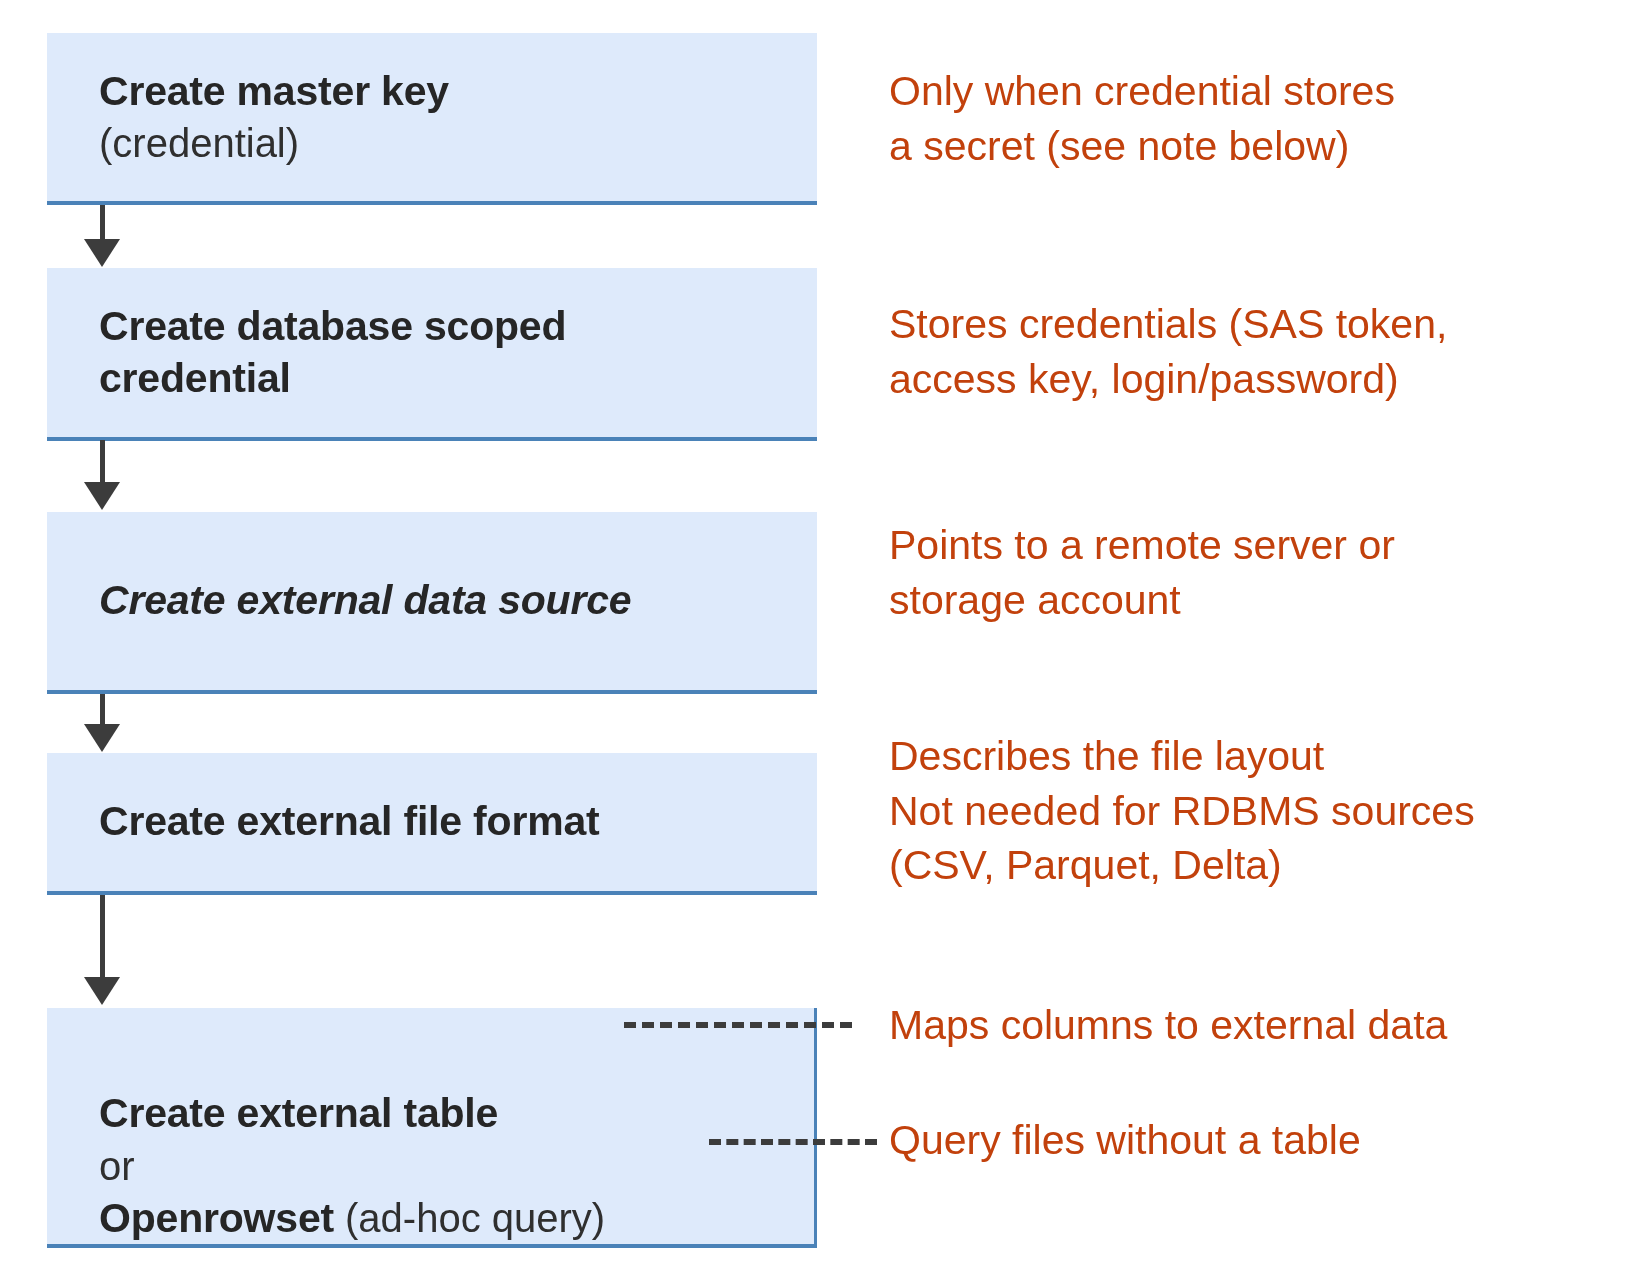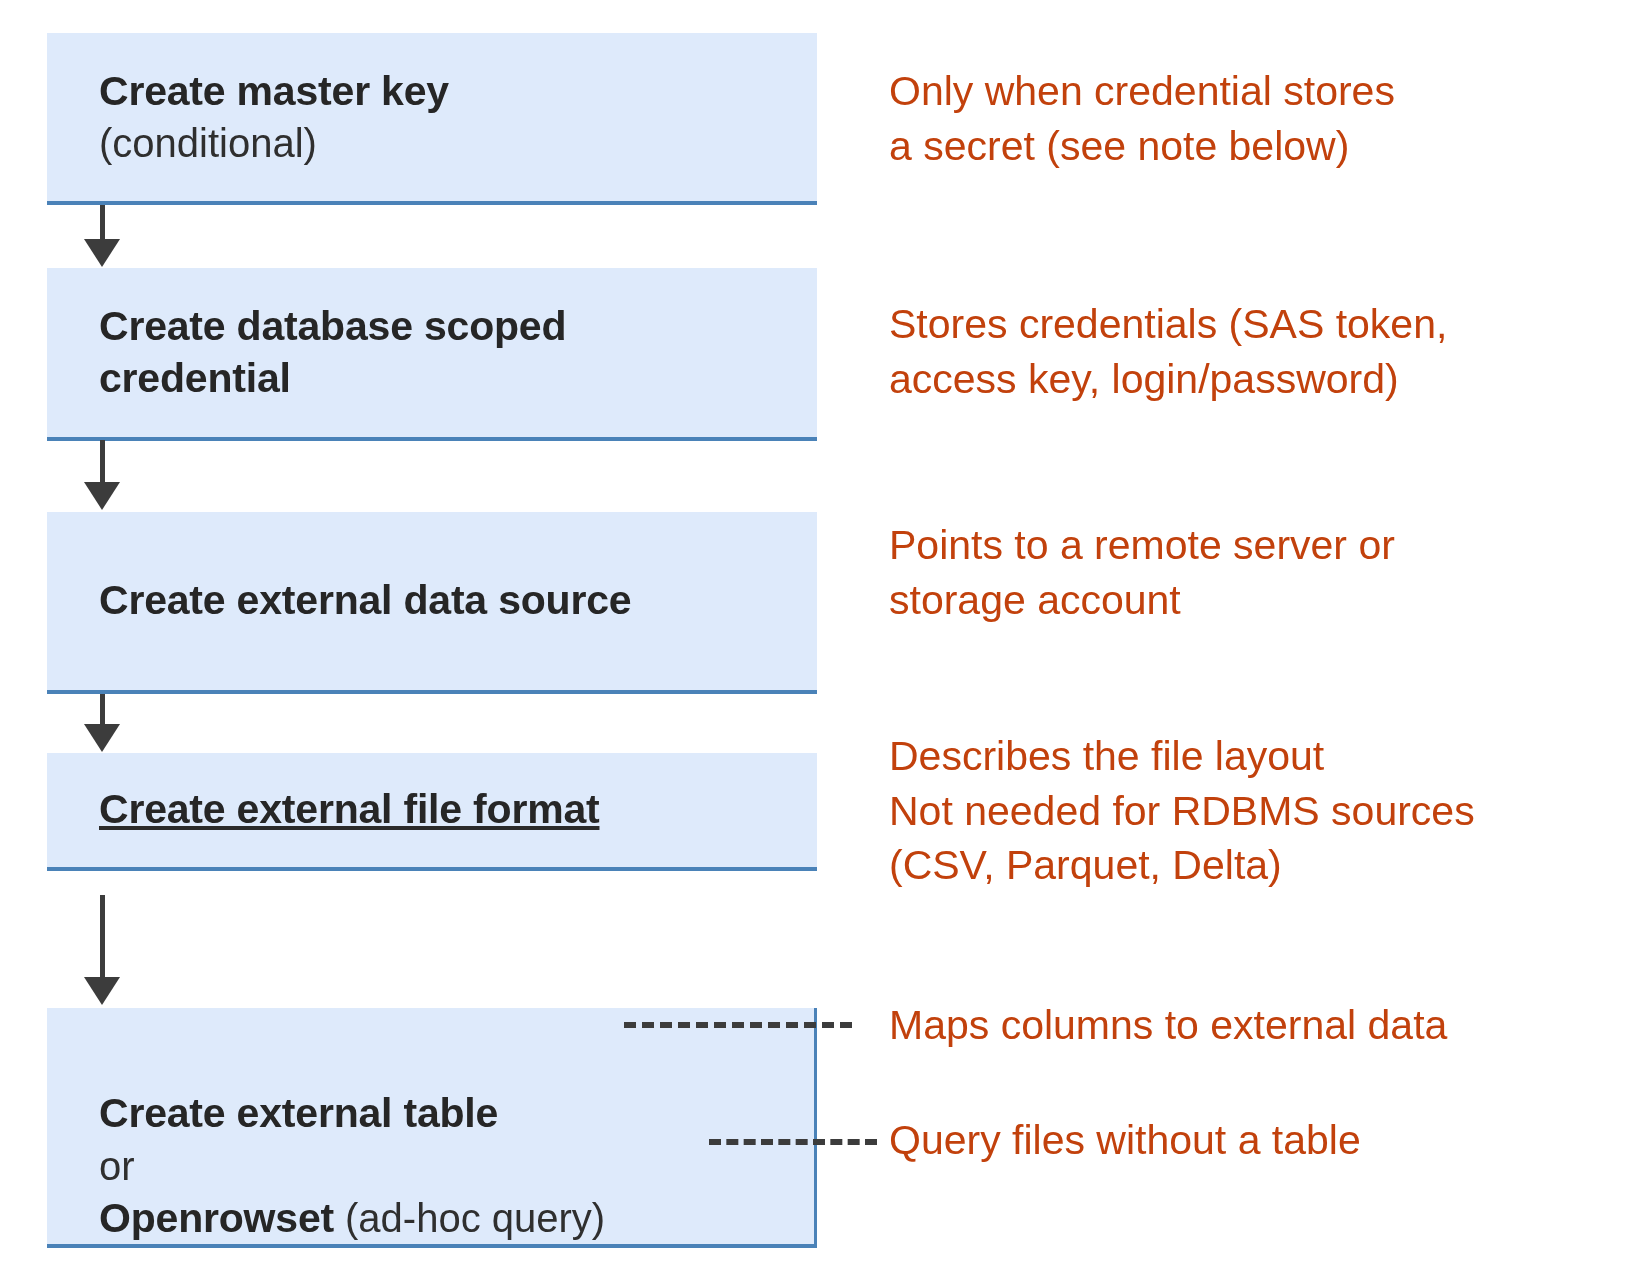--- a/index.html
+++ b/index.html
@@ -51,22 +51,22 @@
   .box-sub {
     font-weight: normal;
     font-size: 40px;
     line-height: 1.25;
     color: #2f2f2f;
   }
   .box-sub.small-gap { margin-top: 2px; }
 
   .b1 { top: 33px;   height: 172px; }
   .b2 { top: 268px;  height: 173px; }
-  .b3 { top: 512px;  height: 182px; }
-  .b4 { top: 753px;  height: 118px; text-decoration: underline; }
+  .b3 { top: 512px;  height: 182px; font-style: italic; }
+  .b4 { top: 753px;  height: 142px; }
   .b5 { top: 1008px; height: 240px; justify-content: flex-end; }
 
   
   .arrow {
     position: absolute;
     left: 84px;
     width: 18px;
   }
   .arrow .shaft {
     position: absolute;
@@ -129,21 +129,21 @@
   .note div { }
 </style>
 </head>
 <body>
 
 <div class="stage">
 
   <div class="box b1">
     <div class="box-inner">
       <div class="box-title">Create master key</div>
-      <div class="box-sub">(conditional)</div>
+      <div class="box-sub">(credential)</div>
     </div>
   </div>
   <div class="arrow a1">
     <div class="shaft"></div>
     <div class="head"></div>
   </div>
   <div class="note n1">
     <div>Only when credential stores</div>
     <div>a secret (see note below)</div>
   </div>

